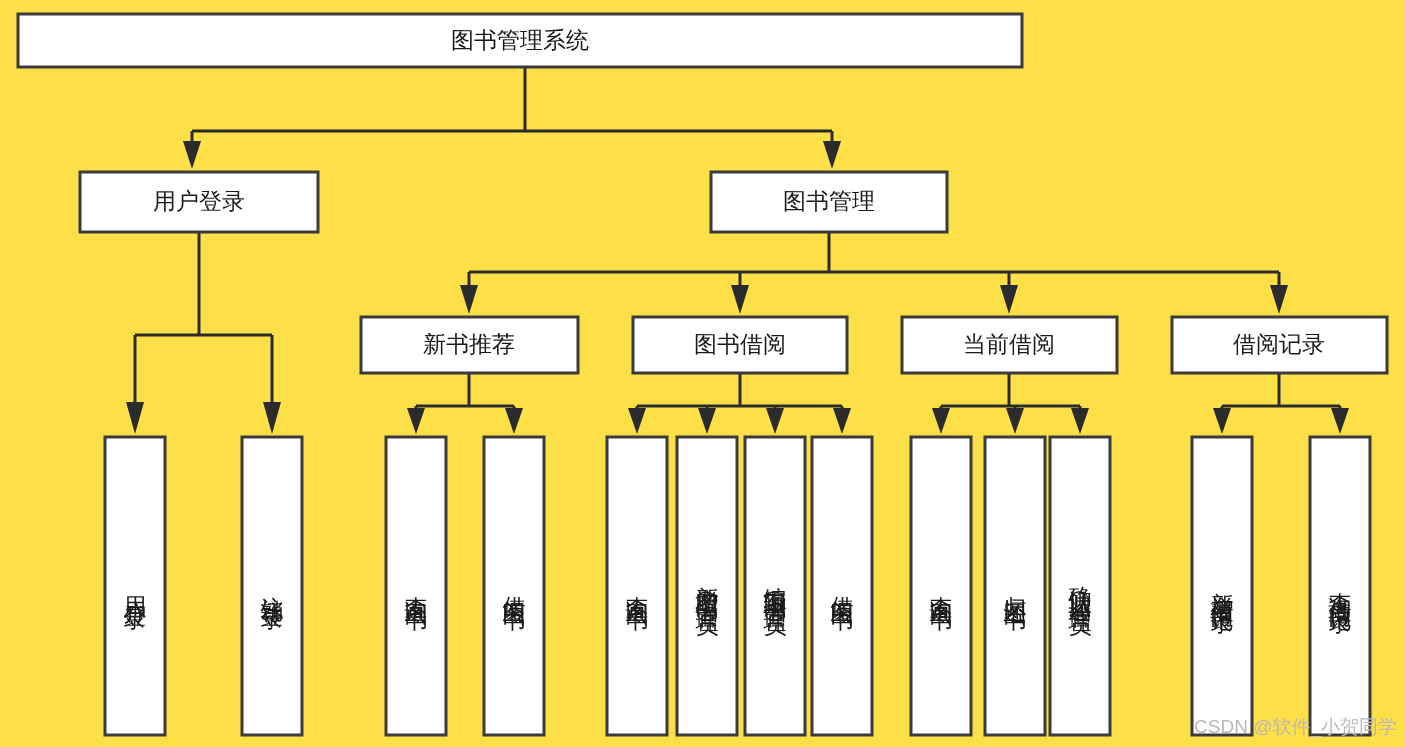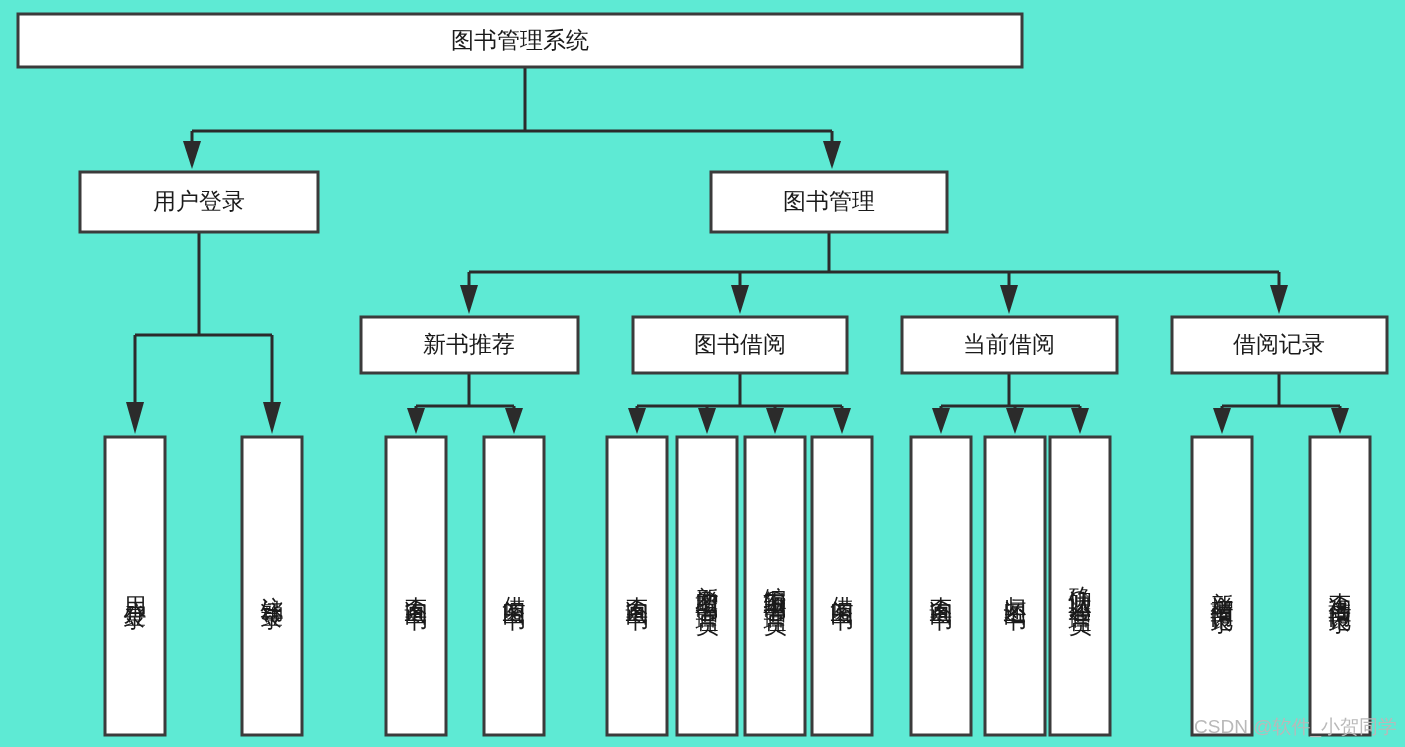--- a/index.html
+++ b/index.html
@@ -12,21 +12,21 @@
     width: 1405px;
     height: 747px;
     font-family: "Liberation Sans", "DejaVu Sans", sans-serif;
     overflow: hidden;
     position: relative;
   }
   #diagram-root {
     position: relative;
     width: 1405px;
     height: 747px;
-    background: #5eead4;
+    background: #fde047;
   }
   svg#tree-svg {
     position: absolute;
     left: 0;
     top: 0;
     width: 1405px;
     height: 747px;
     display: block;
   }
   .node-box {

